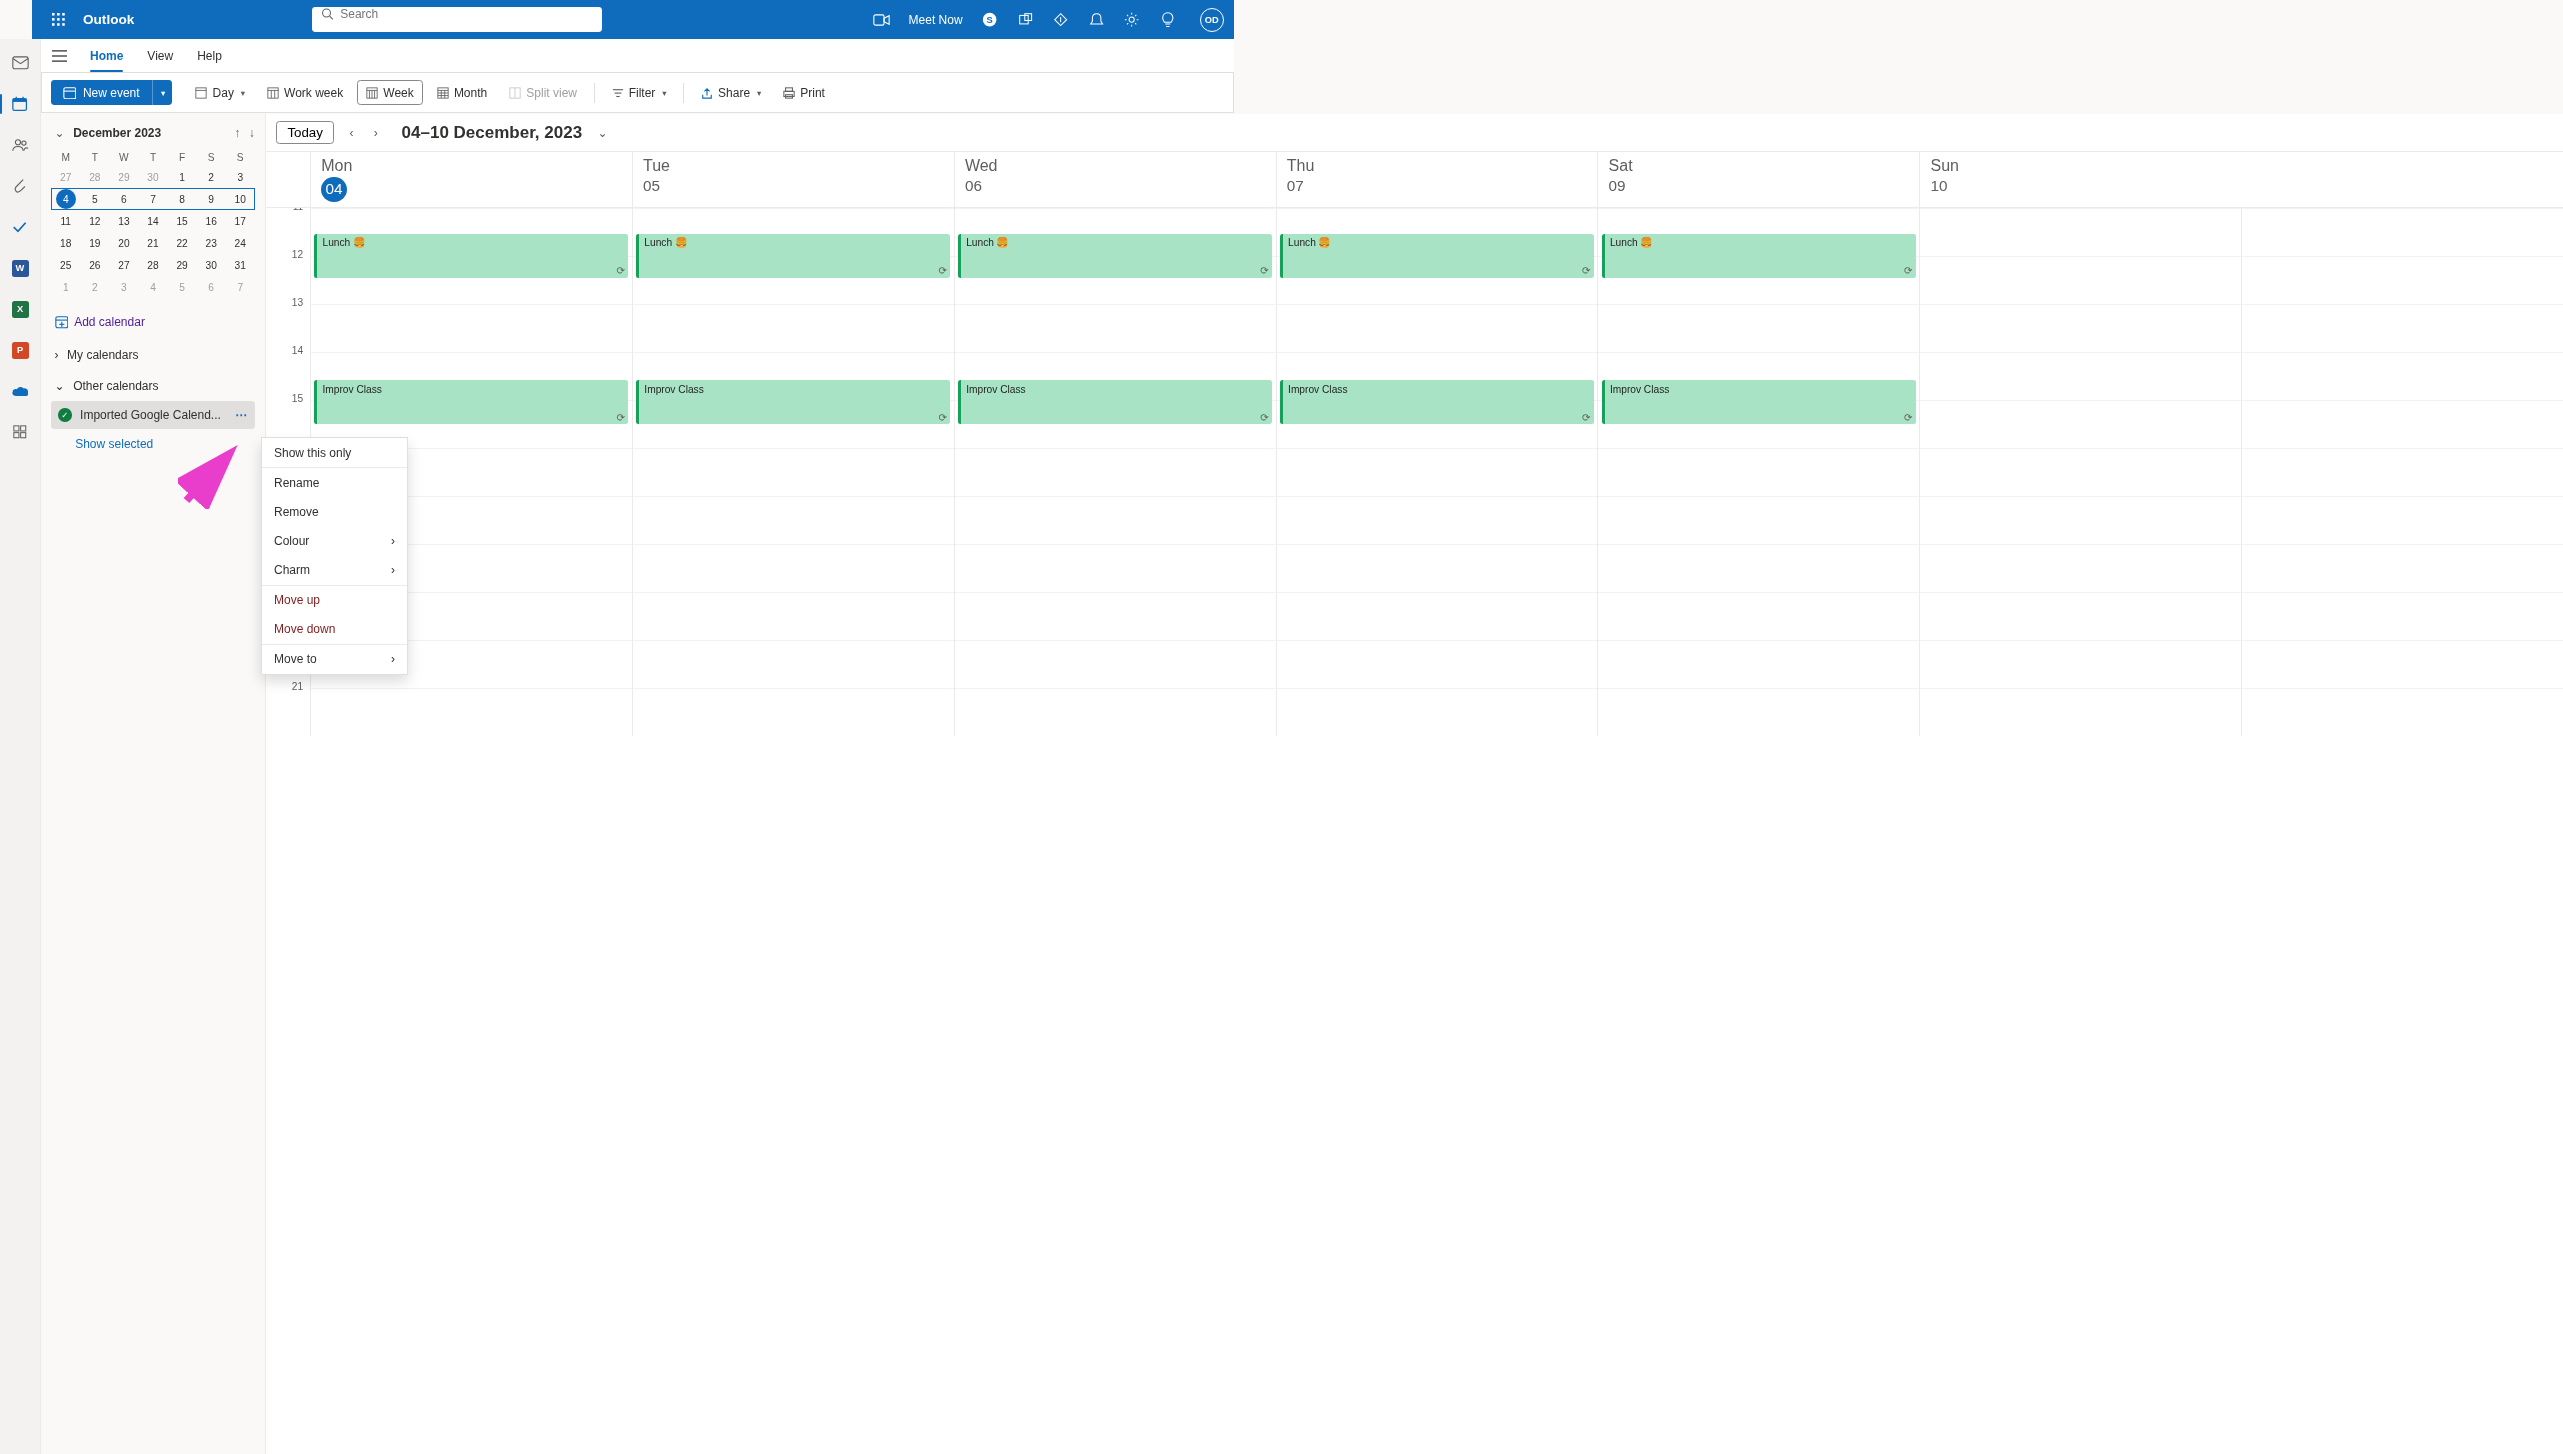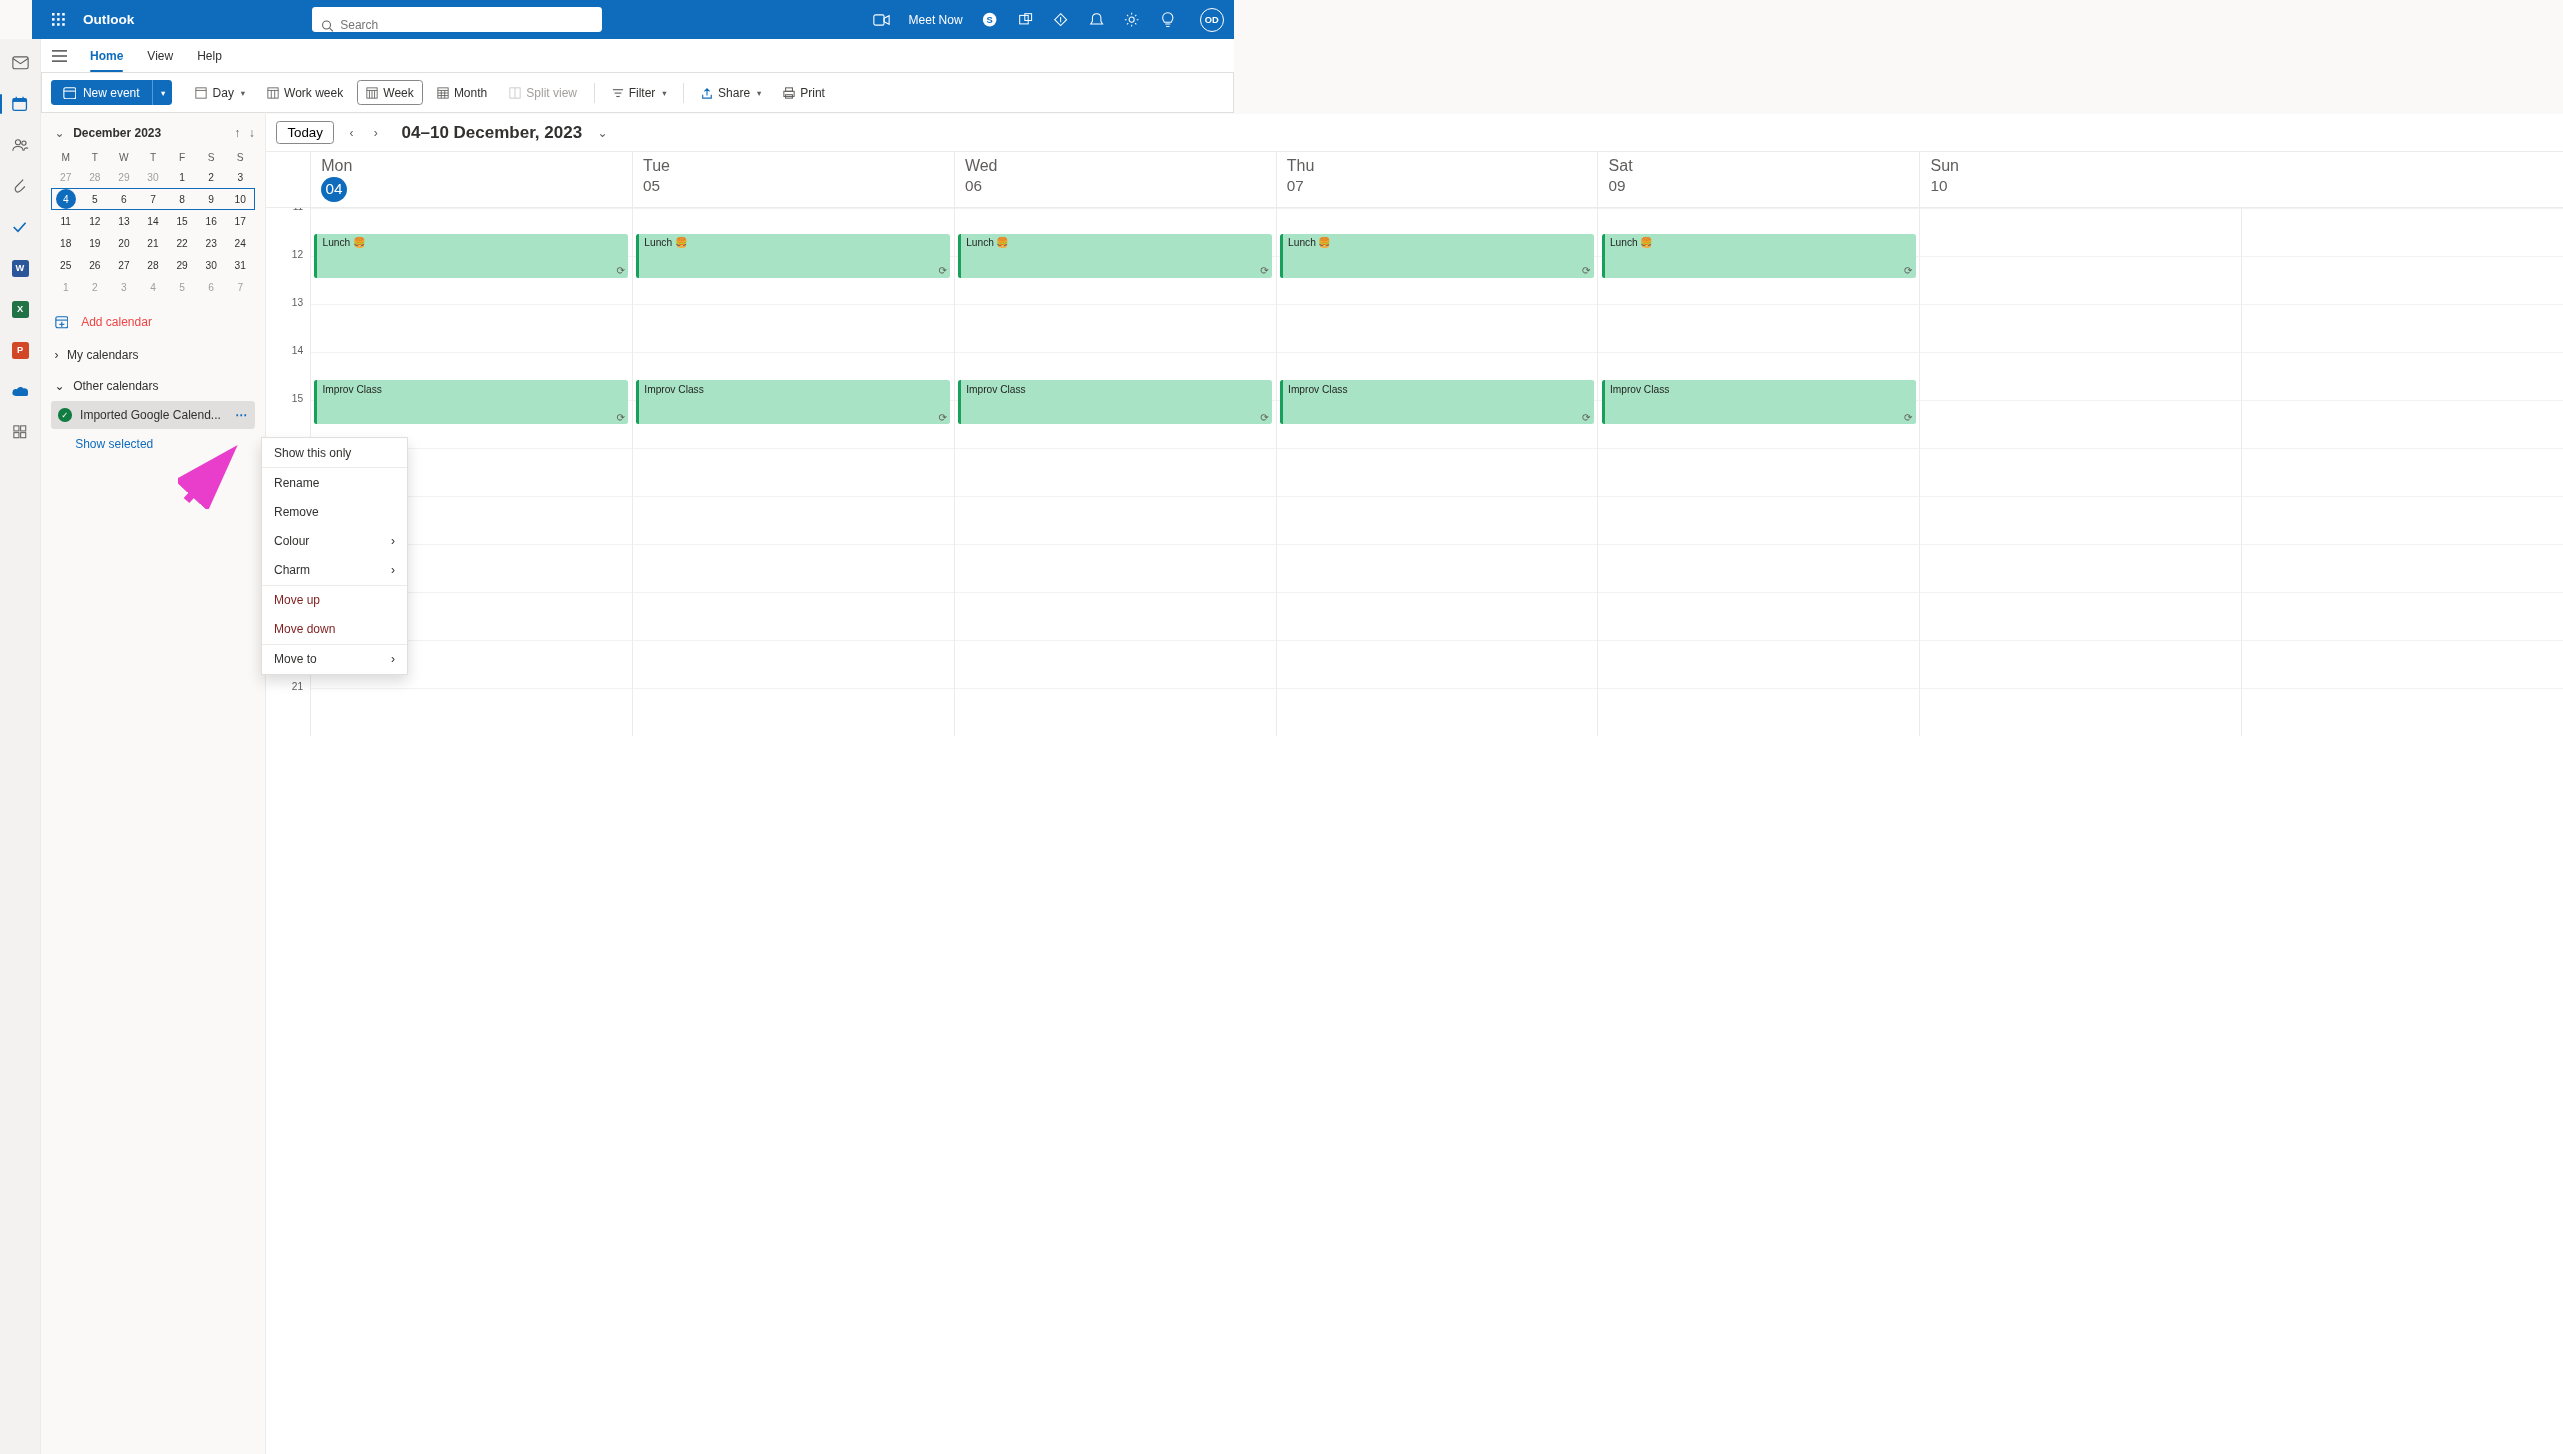--- a/index.html
+++ b/index.html
@@ -3,21 +3,21 @@
 <meta charset="utf-8">
 <style>
 * { margin: 0; padding: 0; box-sizing: border-box; font-family: 'Segoe UI', Tahoma, sans-serif; }
 body { background: #faf9f8; overflow: hidden; font-size: 12px; color: #323130; width: 1234px; height: 700px; }
 
 
 .topbar { height: 39px; background: #0f6cbd; display: flex; align-items: center; padding: 0 10.2px; color: #fff; margin-left: 32px; }
 .topbar .waffle { width: 34px; display:flex; justify-content:center; }
 .topbar .brand { font-size: 13.6px; font-weight: 600; margin-left: 6.8px; }
 .topbar .search-wrap { margin-left: 178px; }
-.topbar .search { width: 290px; height: 25.4px; border-radius: 3.4px; background: #fff; display:flex; align-items:flex-end; padding: 0 8.5px; }
+.topbar .search { width: 290px; height: 25.4px; border-radius: 3.4px; background: #fff; display:flex; align-items:flex-start; padding: 0 8.5px; }
 .topbar .search input { border:none; outline:none; width:100%; font-size:12px; background: transparent; }
 .topbar .spacer { flex:1; }
 .topbar .top-icons { display:flex; align-items:center; gap: 18.6px; }
 .topbar .top-icon { width:17px; height:17px; display:flex; align-items:center; justify-content:center; cursor:pointer; }
 .topbar .meet { font-size:12px; cursor:pointer; }
 .topbar .avatar { width:24px; height:24px; border-radius:50%; border:0.8px solid #fff; display:flex; align-items:center; justify-content:center; font-size:9.3px; font-weight:600; margin-left: 5.1px; }
 
 
 .ribbon-row { height: 34px; display:flex; align-items:center; border-bottom: 0.8px solid #edebe9; background:#fff; margin-left: 41px; }
 .hamburger { width: 37px; display:flex; justify-content:center; cursor:pointer; }
@@ -49,21 +49,21 @@
 .month-header { display:flex; align-items:center; gap:8.5px; padding: 3.4px 0 8.5px 3.4px; }
 .month-header .chev2 { cursor:pointer; color:#605e5c; }
 .month-title { font-weight:600; flex:1; }
 .mini-cal { }
 .mini-head { display:grid; grid-template-columns: repeat(7, 1fr); text-align:center; font-size:10.2px; color:#605e5c; }
 .mini-head div { padding: 3.4px 0; }
 .mini-body { display:grid; grid-template-columns: repeat(7,1fr); }
 .mini-cell { height:22px; display:flex; align-items:center; justify-content:center; font-size:10.2px; cursor:pointer; }
 .mini-cell.other { color:#a19f9d; }
 .mini-cell.today { background:#0f6cbd; color:#fff; border-radius:50%; width:20.3px; height:20.3px; margin:auto; }
-.add-cal { display:flex; align-items:center; gap:13px; color:#ef4444; padding: 10.2px 3.4px; cursor:pointer; margin-top:6.8px;}
+.add-cal { display:flex; align-items:center; gap:6px; color:#4c1d95; padding: 10.2px 3.4px; cursor:pointer; margin-top:6.8px;}
 .cal-group { display:flex; align-items:center; gap:8.5px; padding: 8.5px 3.4px; cursor:pointer; }
 .cal-item { display:flex; align-items:center; gap:8.5px; padding: 6.8px 6.8px; cursor:pointer; border-radius:3.4px; position: relative; }
 .cal-item.selected { background: #e1dfdd; }
 .cal-item .dot { width:13.6px; height:13.6px; border-radius:50%; background:#107c41; display:flex; align-items:center; justify-content:center; color:#fff; font-size:8.5px;}
 .cal-item .label { flex:1; white-space:nowrap; overflow:hidden; text-overflow:ellipsis; }
 .cal-item .more { color:#0f6cbd; font-weight:bold; letter-spacing:0.8px; cursor:pointer;}
 .show-selected { color:#0f6cbd; padding:8.5px 24px; cursor:pointer;}
 
 
 .calarea { flex:1; display:flex; flex-direction:column; background:#fff; }

